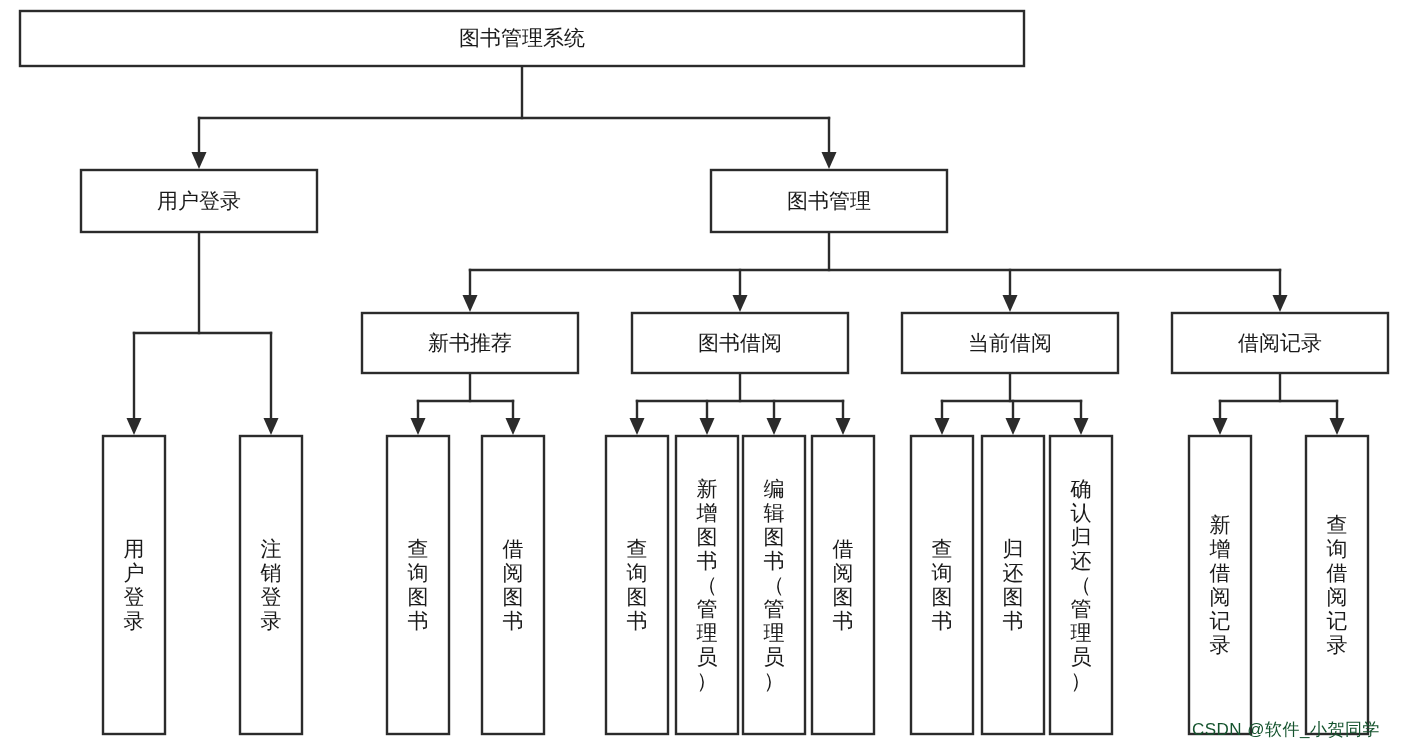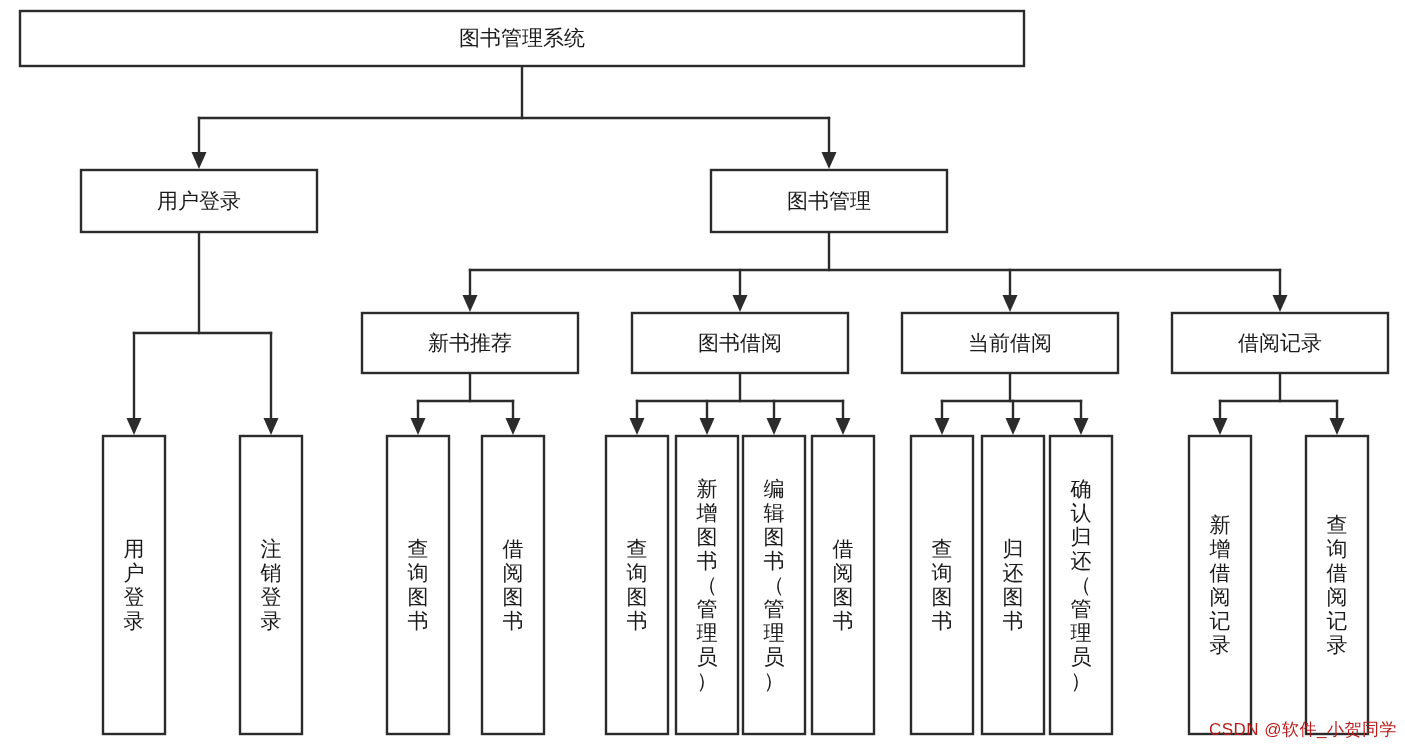--- a/index.html
+++ b/index.html
@@ -50,25 +50,25 @@
     dominant-baseline: middle;
   }
   .node-label-v {
     font-family: "Liberation Sans", "DejaVu Sans", sans-serif;
     font-size: 21px;
     fill: #1a1a1a;
     text-anchor: middle;
   }
   .watermark {
     position: absolute;
-    right: 8px;
+    right: 25px;
     bottom: 6px;
     font-family: "Liberation Sans", "DejaVu Sans", sans-serif;
     font-size: 17px;
-    color: #b91c1c;
+    color: #14532d;
     letter-spacing: 0.5px;
     white-space: nowrap;
     pointer-events: none;
   }
 </style>
 </head>
 <body>
 
 <div id="diagram-root">
   <svg class="diagram-canvas" viewBox="0 0 1405 747">

